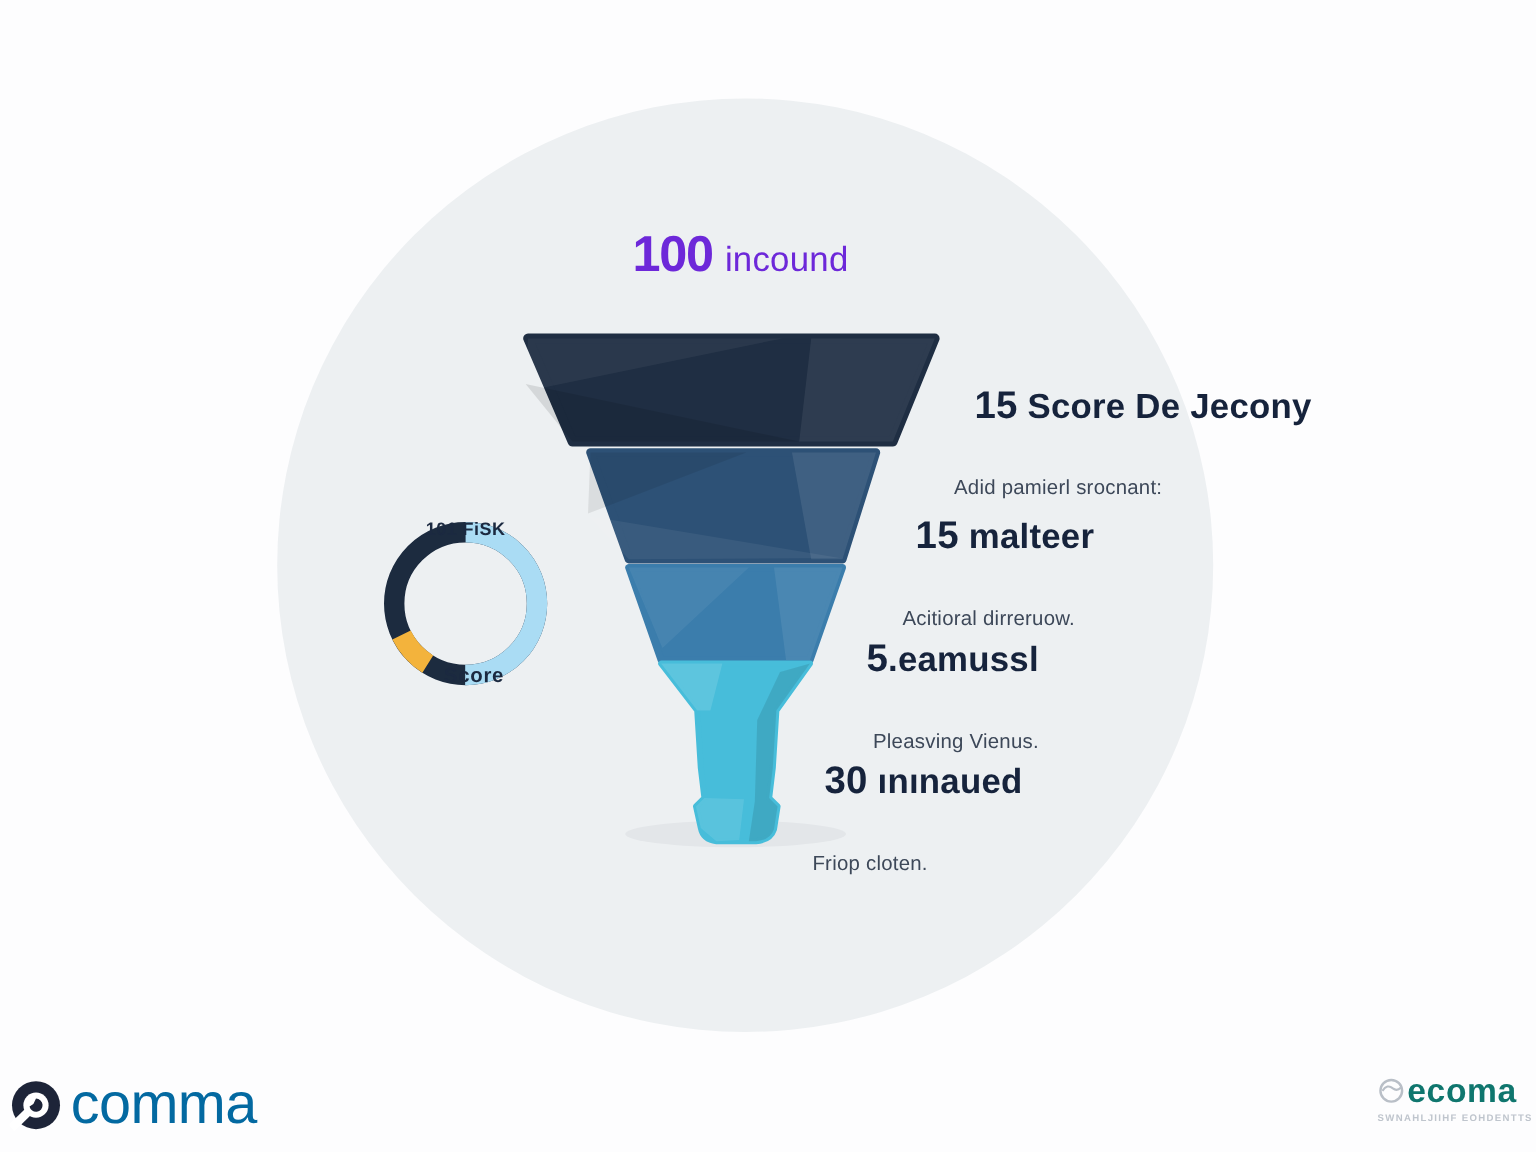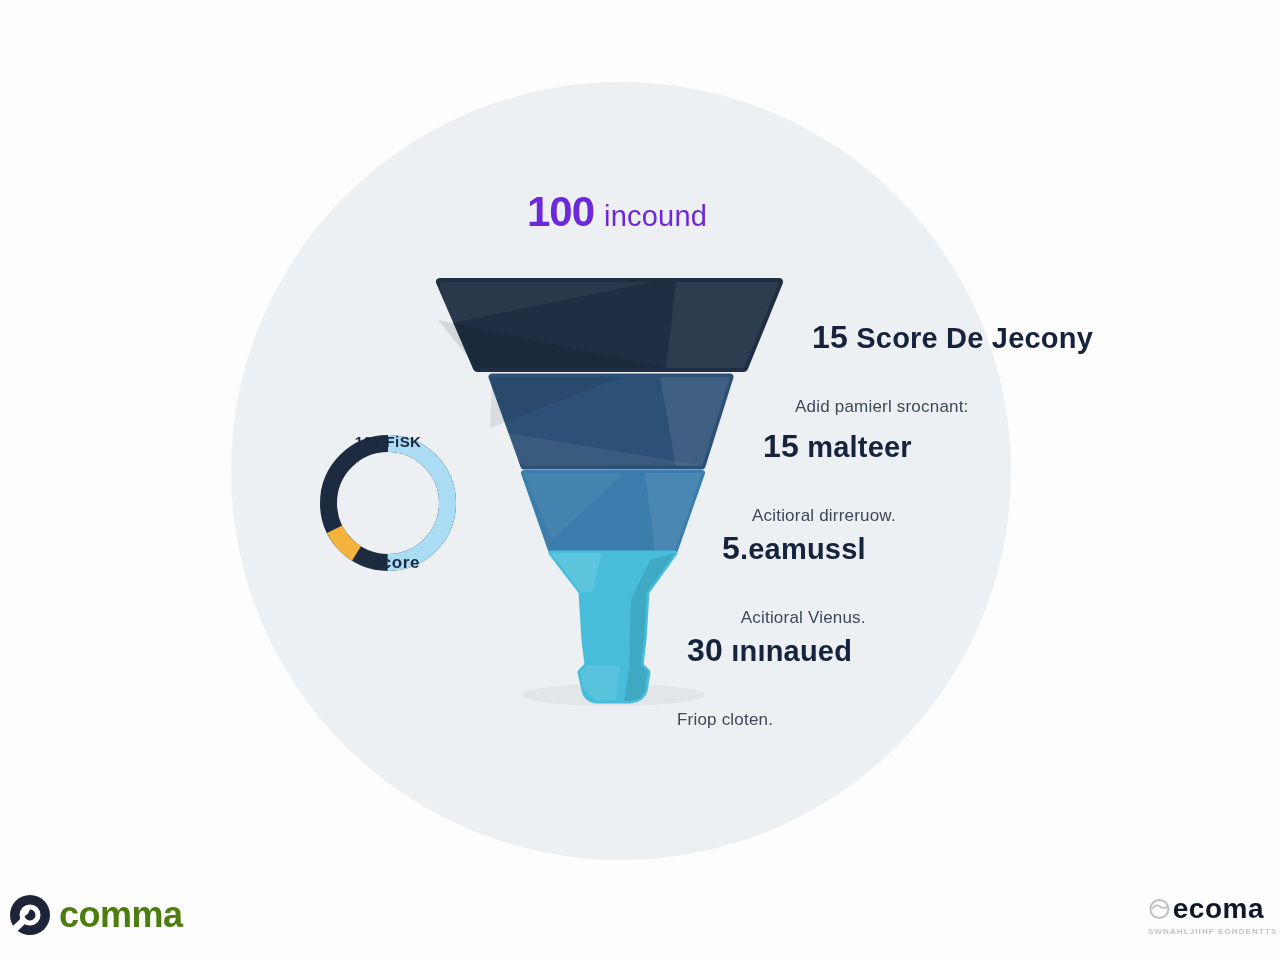--- a/index.html
+++ b/index.html
@@ -49,27 +49,27 @@
   }
   .donut-text .l1 { font-size:15px; letter-spacing:0.4px; }
   .donut-text .l2 { font-size:17px; margin-top:4px; margin-left:14px; letter-spacing:0.6px; }
 
   
   .logo-left {
     position:absolute; left:8px; top:893px;
     display:flex; align-items:center; gap:7px;
   }
   .logo-left .text {
-    font-size:36px; font-weight:700; color:#4d7c0f; letter-spacing:-0.5px;
+    font-size:48px; font-weight:400; color:#0369a1; letter-spacing:-0.5px;
   }
   .logo-right {
     position:absolute; right:16px; top:893px; text-align:left; width:116px;
   }
   .logo-right .row { display:flex; align-items:center; gap:2px; }
-  .logo-right .text { font-size:28px; font-weight:600; color:#0f172a; letter-spacing:0.5px; }
+  .logo-right .text { font-size:28px; font-weight:600; color:#0f766e; letter-spacing:0.5px; }
   .logo-right .tagline {
     font-size:8px; font-weight:700; color:#bfc5cd; letter-spacing:1.1px;
     margin-top:2px; white-space:nowrap;
   }
 </style>
 </head>
 <body>
 
 <div class="canvas">
 
@@ -118,21 +118,21 @@
   <div class="stage-label sl-1">
     <div class="head"><span class="n">15</span><span> Score De Jecony</span></div>
     <div class="desc">Adid pamierl srocnant:</div>
   </div>
   <div class="stage-label sl-2">
     <div class="head"><span class="n">15</span><span> malteer</span></div>
     <div class="desc">Acitioral dirreruow.</div>
   </div>
   <div class="stage-label sl-3">
     <div class="head"><span class="n">5</span><span>.eamussl</span></div>
-    <div class="desc">Acitioral Vienus.</div>
+    <div class="desc">Pleasving Vienus.</div>
   </div>
   <div class="stage-label sl-4">
     <div class="head"><span class="n">30</span><span> ınınaued</span></div>
     <div class="desc">Friop cloten.</div>
   </div>
 
   <div class="donut-wrap">
     <svg width="140" height="140" viewBox="0 0 140 140">
       <circle cx="70" cy="70" r="59.5" fill="none" stroke="#1c2b3f" stroke-width="17"></circle>
       <circle cx="70" cy="70" r="59.5" fill="none" stroke="#aadcf4" stroke-width="17" stroke-dasharray="187 374" transform="rotate(-90 70 70)"></circle>

